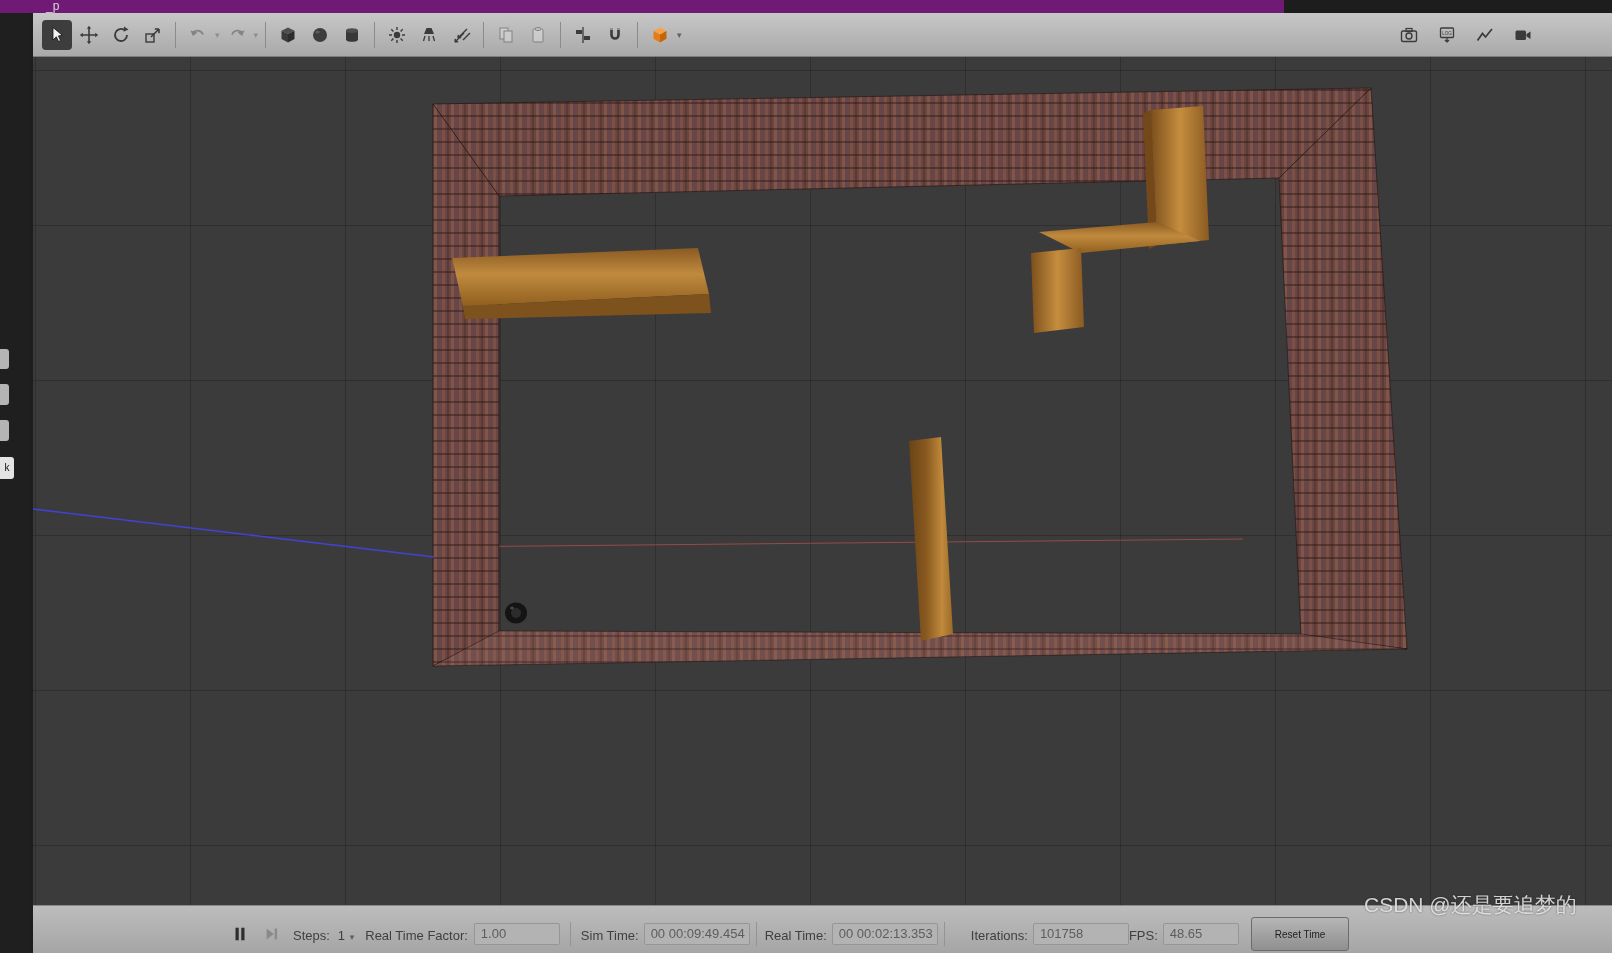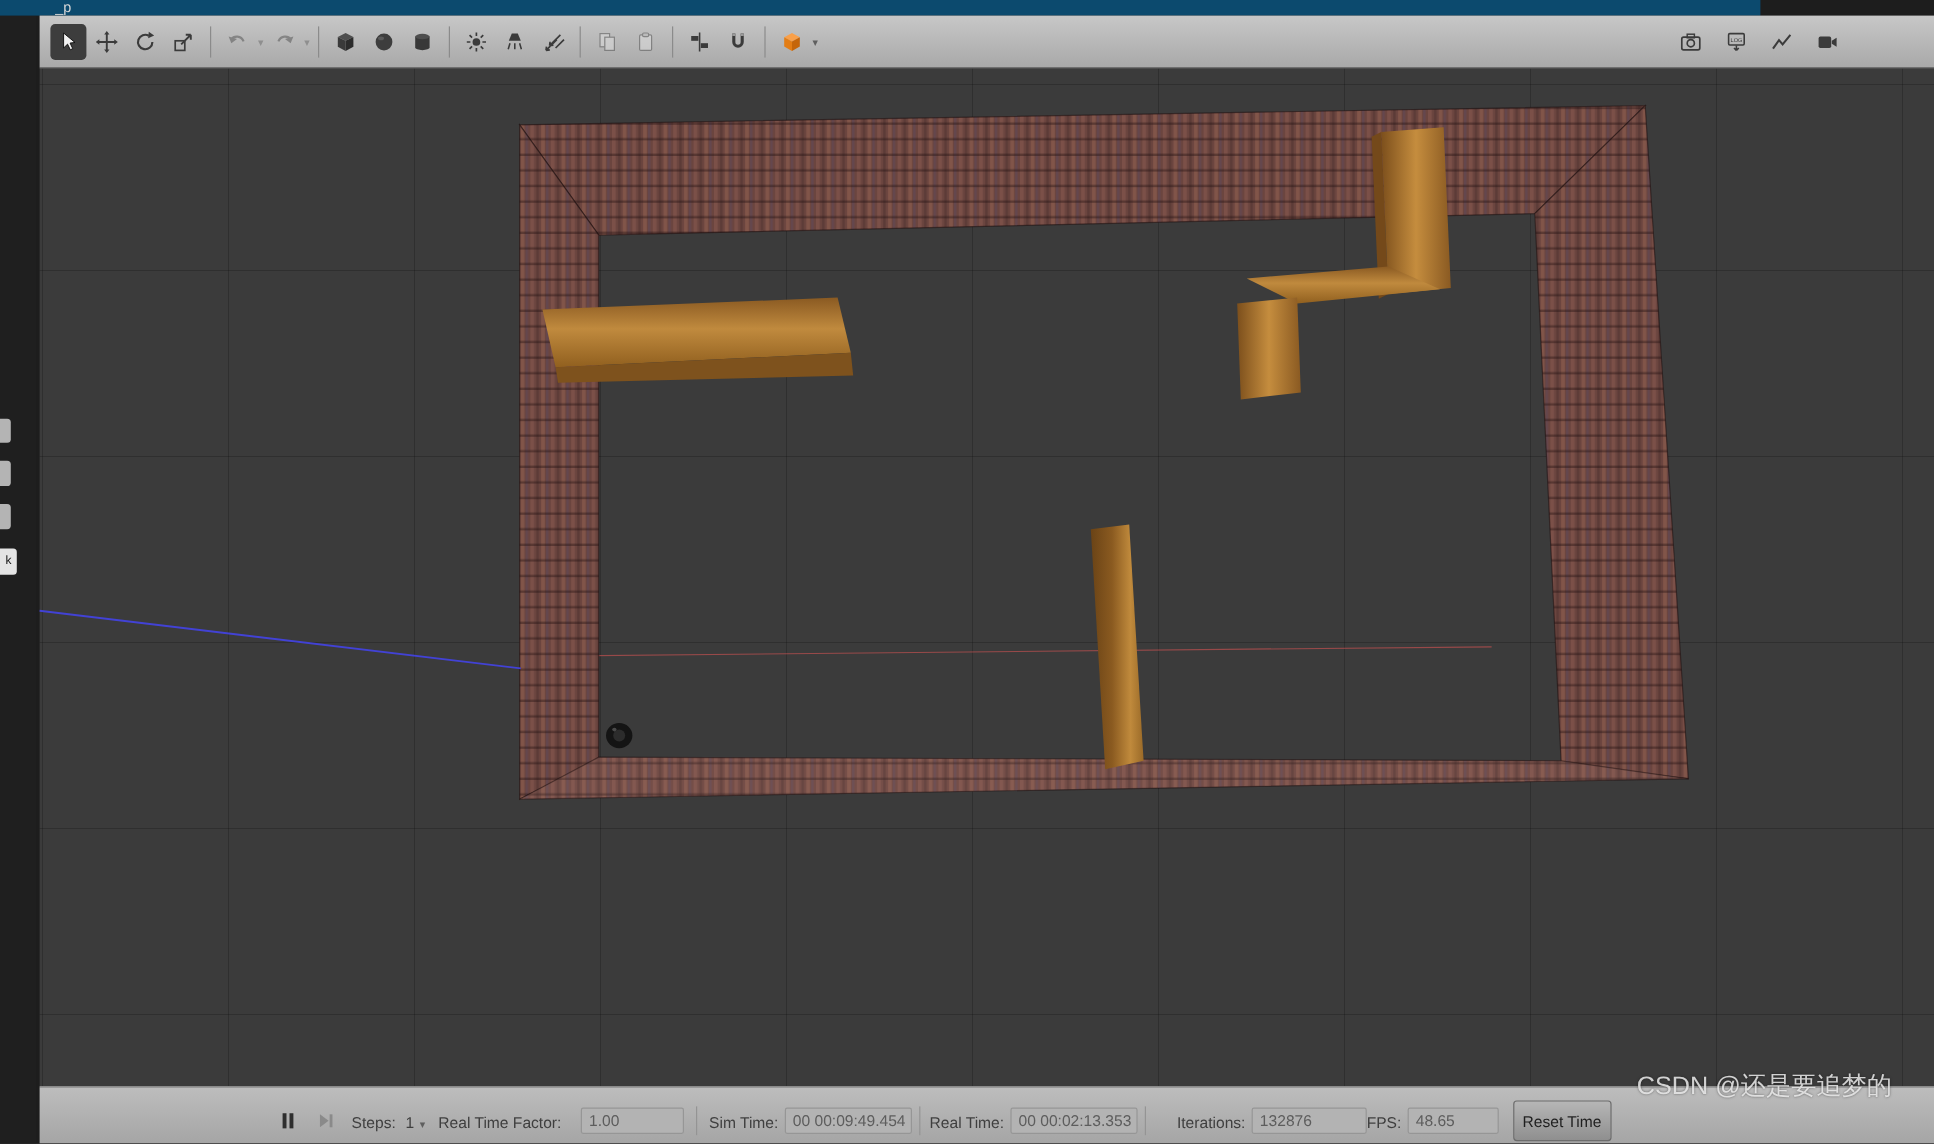--- a/index.html
+++ b/index.html
@@ -1,20 +1,20 @@
 <!DOCTYPE html>
 <html><head>
 <meta charset="utf-8">
 <style>
   *{margin:0;padding:0;box-sizing:border-box}
   html,body{width:1612px;height:953px;overflow:hidden}
   body{position:relative;background:#1d1d1d;font-family:"Liberation Sans",sans-serif;}
 
   
-  #titlebar{position:absolute;left:0;top:0;width:1467px;height:13px;background:#0c4a6e;overflow:hidden;z-index:4}
+  #titlebar{position:absolute;left:0;top:0;width:1284px;height:13px;background:#701a75;overflow:hidden;z-index:4}
   #title-frag{position:absolute;left:46px;top:-1px;font-size:12px;color:#d8d8d8}
 
   #left-strip{position:absolute;left:0;top:13px;width:30px;height:940px;background:#1f1f1f;z-index:3}
   .side-tab{position:absolute;left:0;width:9px;background:#b4b4b4;border-radius:0 3px 3px 0;z-index:6;cursor:pointer}
   #side-tab-1{top:349px;height:20px}
   #side-tab-2{top:384px;height:21px}
   #side-tab-3{top:420px;height:21px}
   #side-tab-4{top:457px;height:22px;width:14px;background:#e4e4e4;font-size:10px;color:#111;text-align:center;line-height:22px}
 
   
@@ -36,21 +36,21 @@
   #scene-svg{position:absolute;left:0;top:0;width:1612px;height:953px;z-index:2;pointer-events:none}
 
   
   #statusbar{position:absolute;left:33px;top:905px;width:1579px;height:48px;background:linear-gradient(#bdbdbd,#a5a5a5);border-top:1px solid #8a8a8a;display:flex;align-items:center;padding-top:9px;font-size:13px;color:#3f3f3f;z-index:10}
   #statusbar .icon-btn{border:none;background:transparent;padding:0;cursor:pointer}
   #statusbar .icon-btn svg{width:18px;height:18px;display:block}
   .sb-label{white-space:nowrap;padding-top:3px}
   .sb-field{background:#b3b3b3;border:1px solid #969696;border-radius:2px;color:#5d5d5d;padding:2px 6px;height:22px;white-space:nowrap;overflow:hidden}
   .sb-sep{width:1px;height:24px;background:#949494}
   #steps-spin{padding-top:3px;color:#3f3f3f;cursor:pointer;white-space:nowrap}
-  #reset-btn{background:linear-gradient(#b6b6b6,#8f8f8f);border:1px solid #6c6c6c;border-radius:3px;padding:0 7px;height:34px;font-size:13px;color:#1f1f1f;cursor:pointer}
+  #reset-btn{background:linear-gradient(#b6b6b6,#8f8f8f);border:1px solid #6c6c6c;border-radius:3px;padding:0 23px;height:34px;font-size:10px;color:#1f1f1f;cursor:pointer}
 
   
   #watermark{position:absolute;left:1364px;top:891px;font-size:21px;color:rgba(238,238,238,.85);z-index:20;white-space:nowrap;text-shadow:0 0 2px rgba(0,0,0,.5)}
 </style>
 </head>
 <body>
 
 <div id="titlebar">
   <span id="title-frag">_p</span>
 </div>
@@ -276,28 +276,28 @@
   </button>
   <button class="icon-btn" style="margin-left:14px">
     <svg viewBox="0 0 20 20">
         <path d="M4 4 L12 10 L4 16 Z" fill="#8a8a8a"></path>
         <rect x="13" y="4" width="2.6" height="12" fill="#8a8a8a"></rect>
       </svg>
   </button>
   <span class="sb-label" style="margin-left:12px">Steps:</span>
   <span id="steps-spin" style="margin-left:8px"><span>1</span> <span class="caret">▾</span></span>
   <span class="sb-label" style="margin-left:10px">Real Time Factor:</span>
-  <span class="sb-field" style="margin-left:16px;width:86px">1.00</span>
+  <span class="sb-field" style="margin-left:6px;width:86px">1.00</span>
   <span class="sb-sep" style="margin-left:10px"></span>
   <span class="sb-label" style="margin-left:10px">Sim Time:</span>
   <span class="sb-field" style="margin-left:5px;width:106px">00 00:09:49.454</span>
   <span class="sb-sep" style="margin-left:6px"></span>
   <span class="sb-label" style="margin-left:8px">Real Time:</span>
   <span class="sb-field" style="margin-left:5px;width:106px">00 00:02:13.353</span>
   <span class="sb-sep" style="margin-left:6px"></span>
   <span class="sb-label" style="margin-left:26px">Iterations:</span>
-  <span class="sb-field" style="margin-left:5px;width:96px">132876</span>
+  <span class="sb-field" style="margin-left:5px;width:96px">101758</span>
   <span class="sb-label" style="">FPS:</span>
   <span class="sb-field" style="margin-left:5px;width:76px">48.65</span>
   <button id="reset-btn" style="margin-left:12px">Reset Time</button>
 </div>
 
 <div id="watermark">CSDN @还是要追梦的</div>
 
 </body></html>

